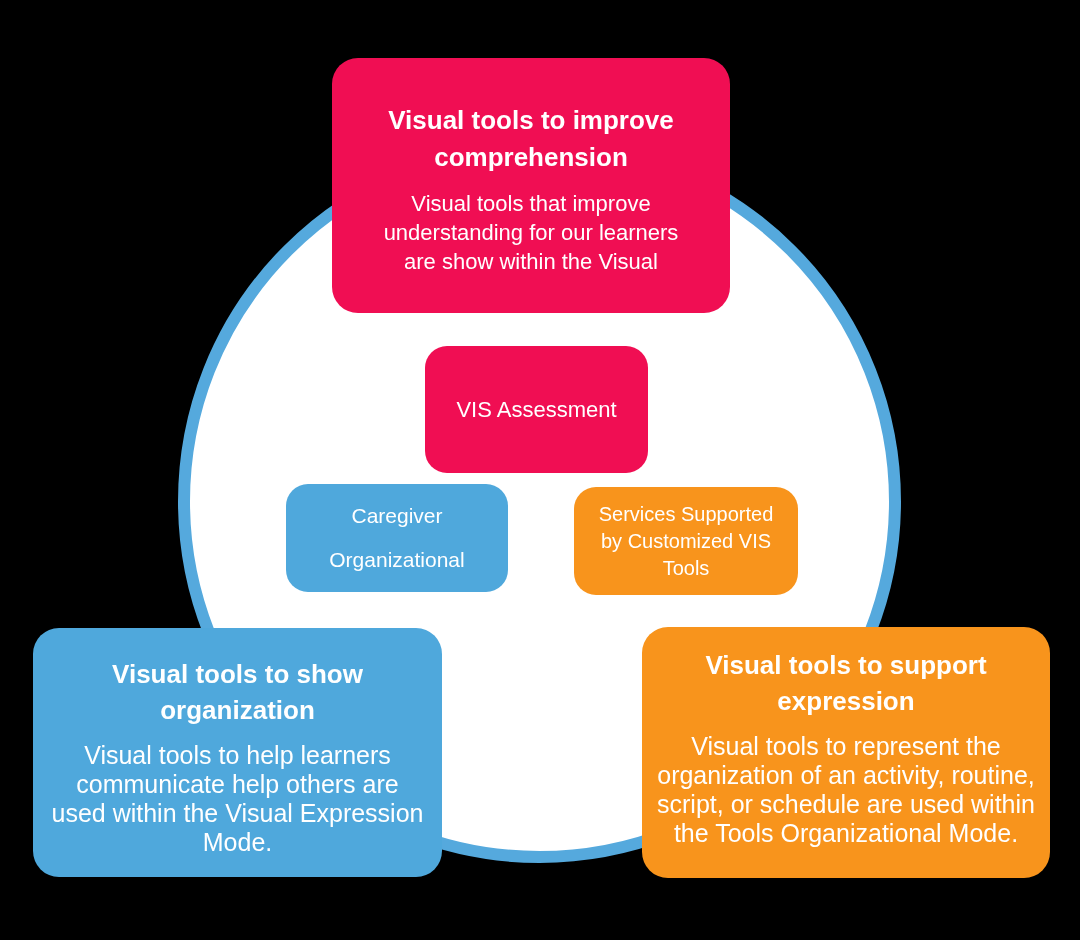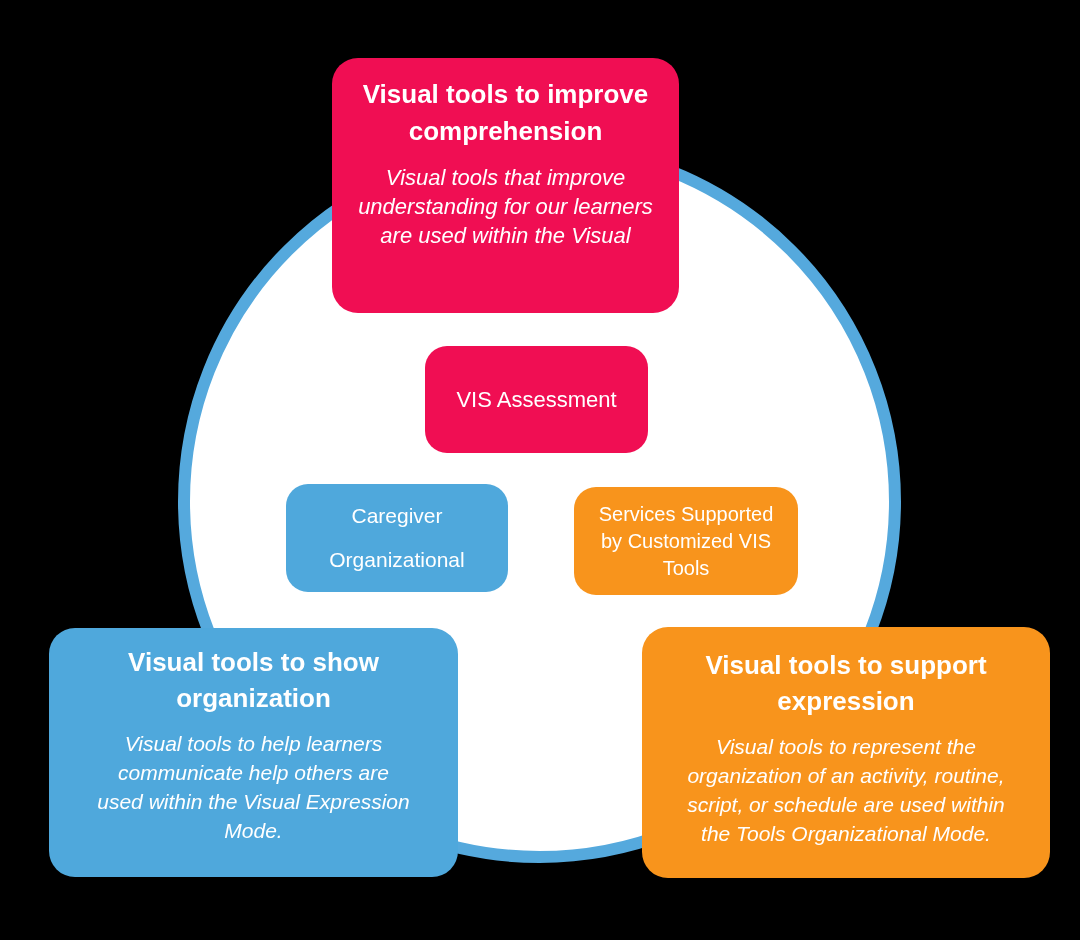--- a/index.html
+++ b/index.html
@@ -47,71 +47,69 @@
 
   .card h2 {
     margin: 0;
     font-size: 26px;
     font-weight: bold;
     line-height: 37px;
   }
   .card p {
     margin: 0;
     font-weight: normal;
-    font-style: italic;
   }
   .ln {
     display: block;
     white-space: nowrap;
   }
 
   
   .card-top {
     left: 332px; top: 58px;
-    width: 347px; height: 255px;
-    padding-top: 18px;
+    width: 398px; height: 255px;
+    padding-top: 44px;
   }
   .card-top p { margin-top: 13px; font-size: 22px; line-height: 29px; }
 
   
-  .card-center { left: 425px; top: 346px; width: 223px; height: 107px; font-size: 22px; }
+  .card-center { left: 425px; top: 346px; width: 223px; height: 127px; font-size: 22px; }
   .card-left   { left: 286px; top: 484px; width: 222px; height: 108px; font-size: 21px; line-height: 28px; }
   .card-right  { left: 574px; top: 487px; width: 224px; height: 108px; font-size: 20px; line-height: 27px; }
 
   
   .card-bl {
     left: 33px; top: 628px;
     width: 409px; height: 249px;
-    padding-top: 16px;
-    margin-left: 16px;
+    padding-top: 28px;
   }
   .card-br {
     left: 642px; top: 627px;
     width: 408px; height: 251px;
     padding-top: 20px;
   }
   .card-bl h2, .card-br h2 { line-height: 36px; }
-  .card-bl p, .card-br p { margin-top: 13px; font-size: 21px; line-height: 29px; }
+  .card-bl p, .card-br p { margin-top: 13px; font-size: 25px; line-height: 29px; }
 </style>
 </head>
 <body>
 
 <div class="stage">
 
   <div class="circle"></div>
 
   <section class="card pink big-card card-top">
     <h2>
       <span class="ln">Visual tools to improve</span>
       <span class="ln">comprehension</span>
     </h2>
     <p>
       <span class="ln">Visual tools that improve</span>
       <span class="ln">understanding for our learners</span>
-      <span class="ln">are used within the Visual</span>
+      <span class="ln">are show within the Visual</span>
     </p>
   </section>
 
   <section class="card pink small-card card-center">
     <span class="ln">VIS Assessment</span>
   </section>
 
   <section class="card blue small-card card-left">
     <span class="ln">Caregiver</span>
     <span class="ln">Organizational</span>

